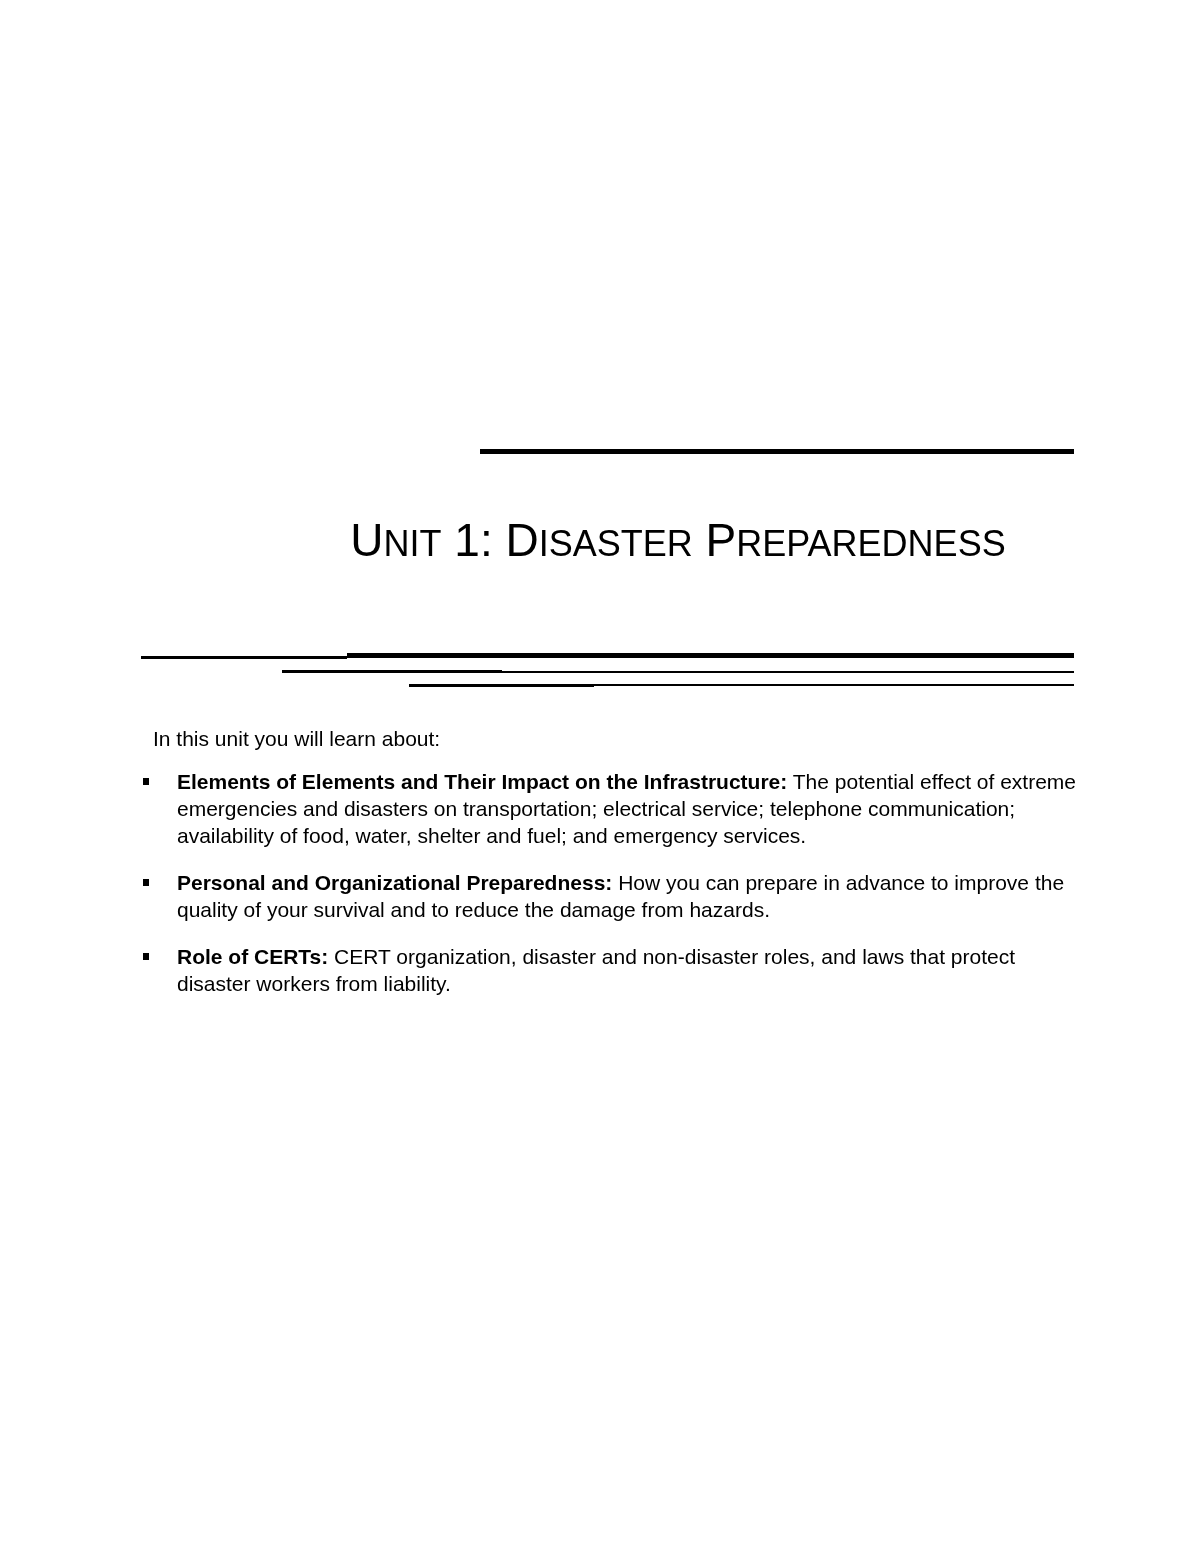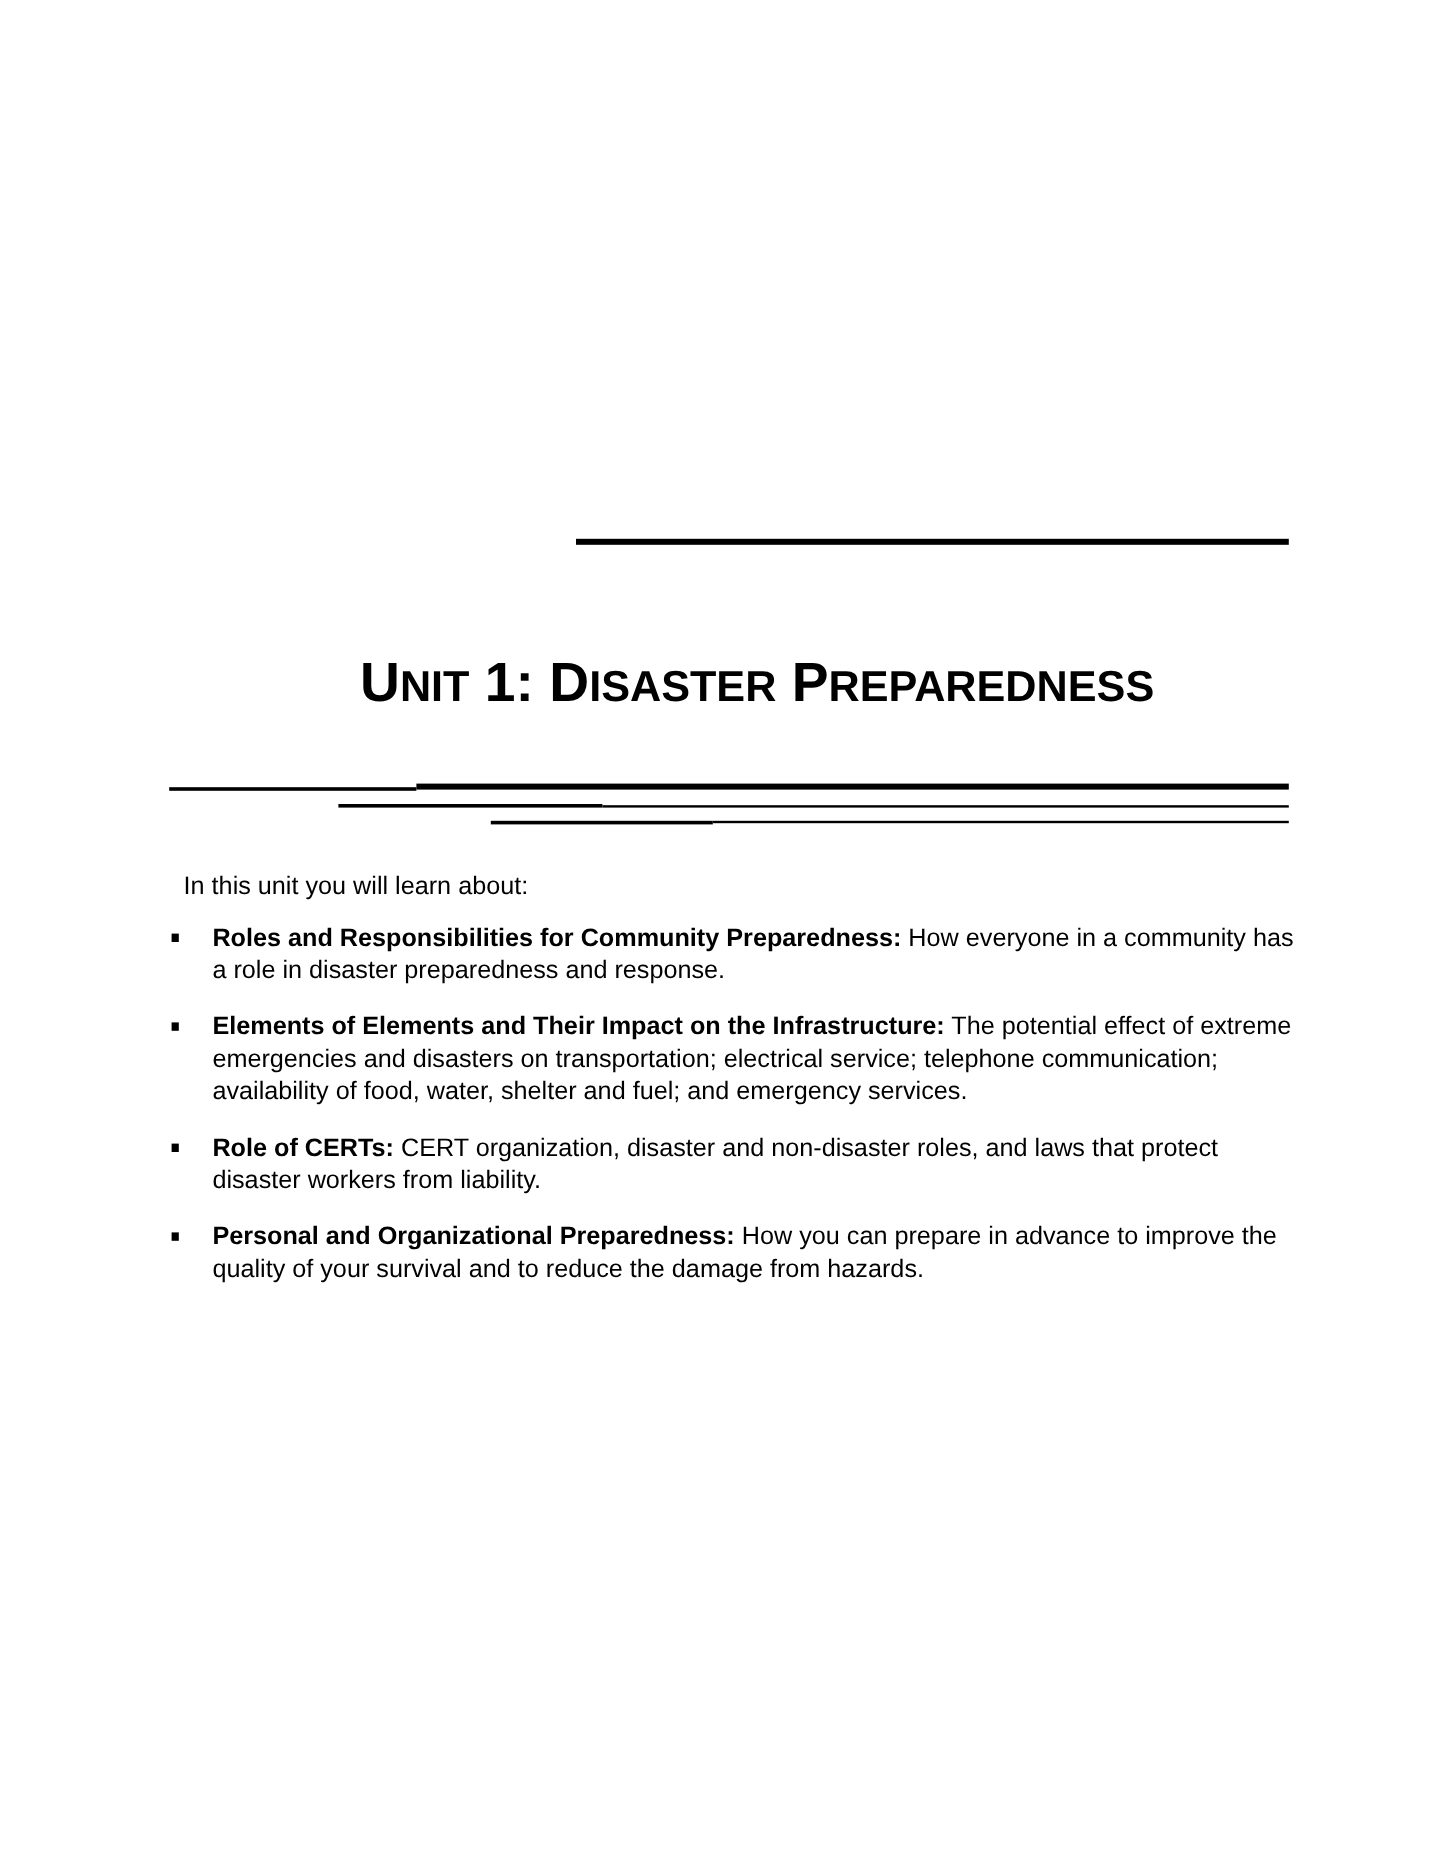--- a/index.html
+++ b/index.html
@@ -15,25 +15,25 @@
       font-family: "Liberation Sans", "DejaVu Sans", sans-serif;
       color: #000000;
     }
     .rule {
       position: absolute;
       background: #000000;
     }
     .unit-title {
       position: absolute;
       left: 300px;
-      top: 540px;
+      top: 512px;
       width: 756px;
-      text-align: left;
+      text-align: center;
       font-family: "Liberation Sans", sans-serif;
-      font-weight: bold;
+      font-weight: normal;
       font-size: 46px;
       line-height: 56px;
       letter-spacing: 0px;
       white-space: nowrap;
       margin: 0;
     }
     .unit-title .cap { font-size: 46px; }
     .unit-title .sc { font-size: 36px; }
     .intro {
       position: absolute;
@@ -88,27 +88,23 @@
 
   <div class="rule" style="left:409px; top:684px; width:185px; height:3px;"></div>
   <div class="rule" style="left:594px; top:684px; width:480px; height:2px;"></div>
 </div>
 
 <p class="intro">In this unit you will learn about:</p>
 
 <ul class="topics">
   <li class="topic">
     <span class="bullet"></span>
-    <span class="topic-title">Roles and Responsibilities for Community Preparedness:</span><span class="topic-description"> How everyone in a community has a role in disaster preparedness and response.</span>
+    <span class="topic-title">Elements of Elements and Their Impact on the Infrastructure:</span><span class="topic-description"> The potential effect of extreme emergencies and disasters on transportation; electrical service; telephone communication; availability of food, water, shelter and fuel; and emergency services.</span>
   </li>
   <li class="topic">
     <span class="bullet"></span>
-    <span class="topic-title">Elements of Elements and Their Impact on the Infrastructure:</span><span class="topic-description"> The potential effect of extreme emergencies and disasters on transportation; electrical service; telephone communication; availability of food, water, shelter and fuel; and emergency services.</span>
+    <span class="topic-title">Personal and Organizational Preparedness:</span><span class="topic-description"> How you can prepare in advance to improve the quality of your survival and to reduce the damage from hazards.</span>
   </li>
   <li class="topic">
     <span class="bullet"></span>
     <span class="topic-title">Role of CERTs:</span><span class="topic-description"> CERT organization, disaster and non-disaster roles, and laws that protect disaster workers from liability.</span>
   </li>
-  <li class="topic">
-    <span class="bullet"></span>
-    <span class="topic-title">Personal and Organizational Preparedness:</span><span class="topic-description"> How you can prepare in advance to improve the quality of your survival and to reduce the damage from hazards.</span>
-  </li>
 </ul>
 
 </body></html>

